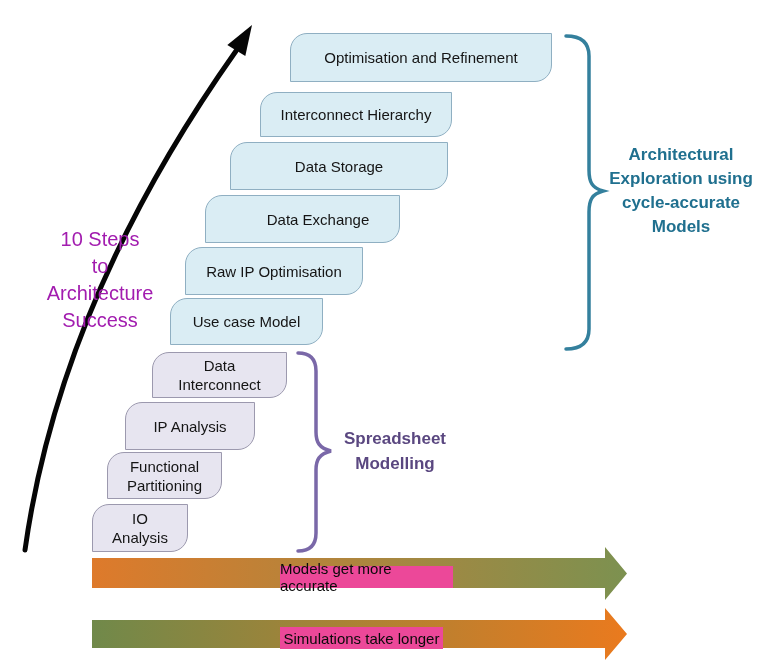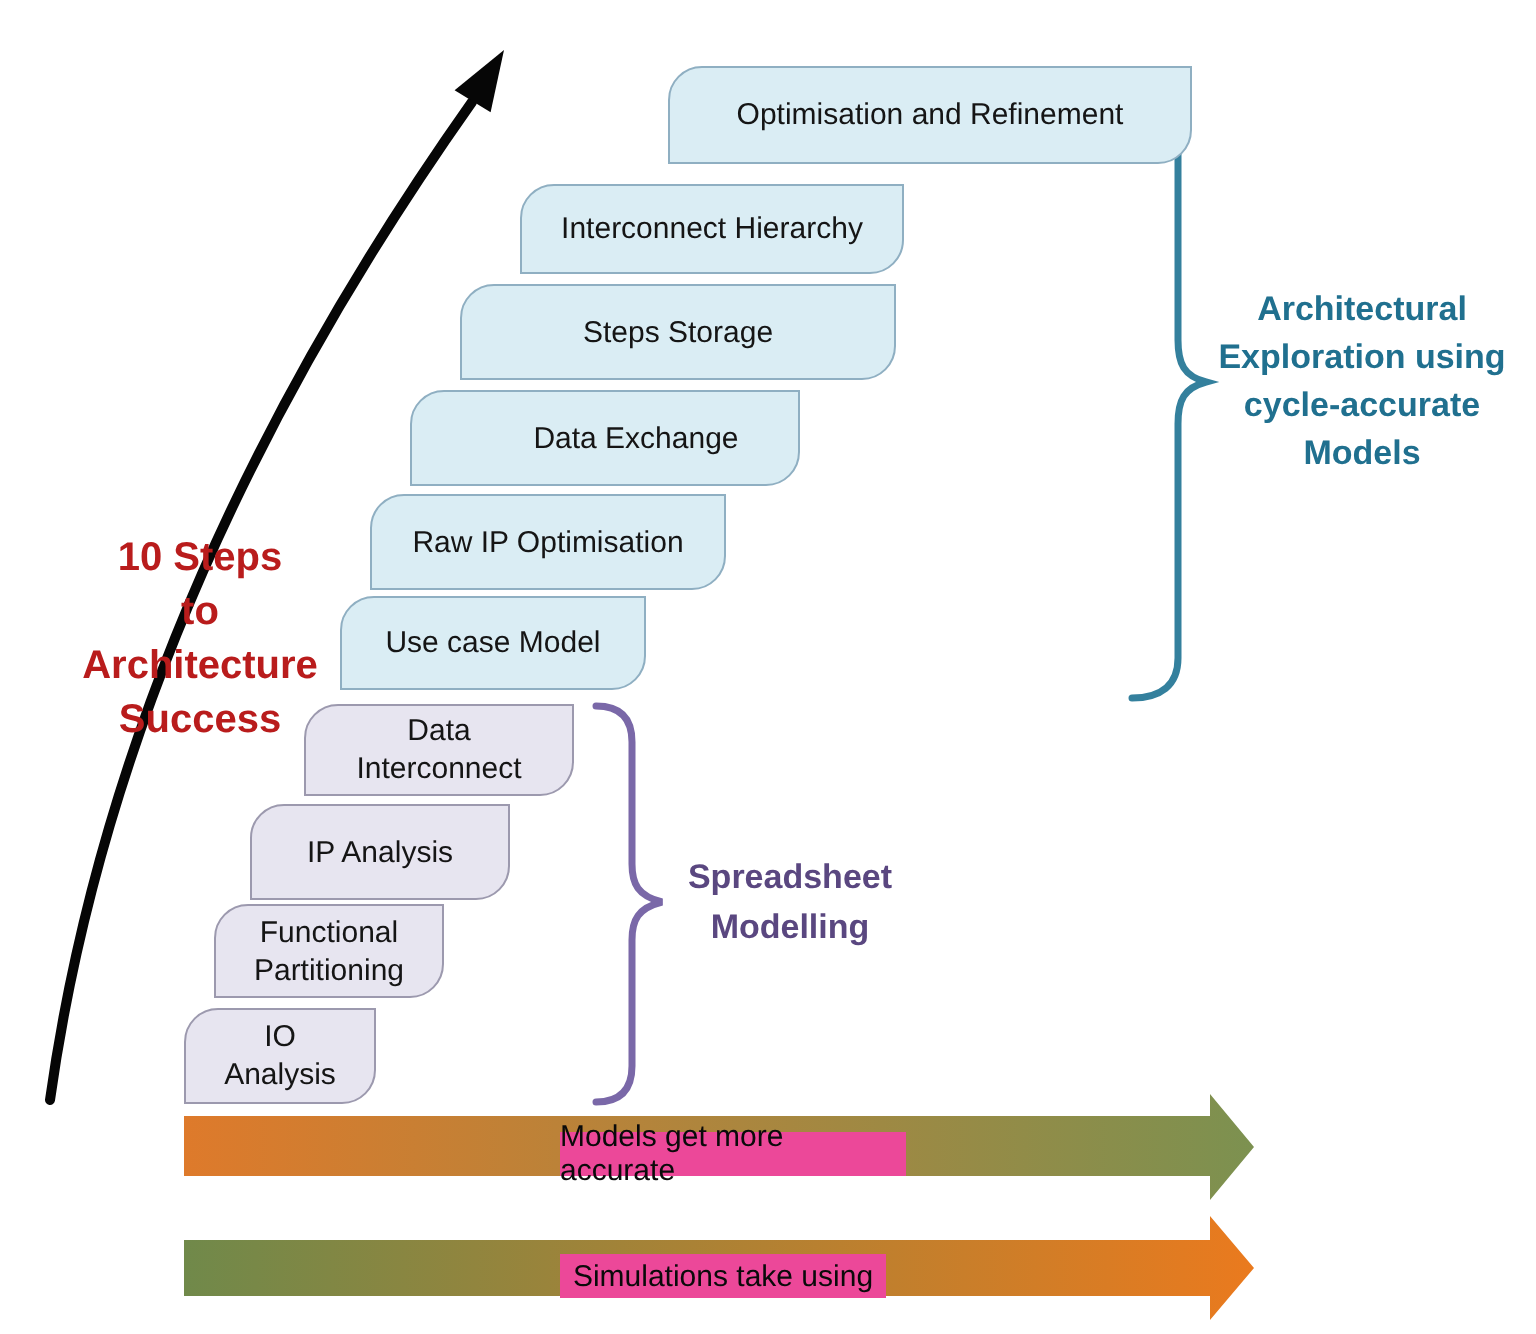--- a/index.html
+++ b/index.html
@@ -14,22 +14,22 @@
     text-align:center;white-space:pre-line;
     font-size:15px;line-height:19px;color:#151515;
     border-radius:17px 0 17px 0;
     box-sizing:border-box;
     border:1.4px solid #999;
   }
   .step.cycle{background:var(--cycle-fill);border-color:var(--cycle-border);}
   .step.spread{background:var(--spreadsheet-fill);border-color:var(--spreadsheet-border);}
   .title-text{
     position:absolute;left:25px;top:226px;width:150px;
-    text-align:center;font-size:20px;font-weight:bold;color:#b91c1c;
-    line-height:27px;white-space:pre-line;margin-top:40px;
+    text-align:center;font-size:20px;font-weight:normal;color:#a21caf;
+    line-height:27px;white-space:pre-line;
   }
   .brace-label{
     position:absolute;text-align:center;font-weight:bold;white-space:pre-line;
   }
   .brace-label.teal{left:591px;top:143px;width:180px;font-size:17px;line-height:24px;color:var(--teal-text);}
   .brace-label.purple{left:320px;top:426px;width:150px;font-size:17px;line-height:25px;color:var(--purple-text);}
   .arrow-label{
     position:absolute;background:#ec4899;color:#0a0a0a;
     display:flex;align-items:center;justify-content:center;
     font-size:15px;
@@ -68,37 +68,37 @@
     <polygon points="92,558 605,558 605,547 627,573.5 605,600 605,588 92,588" fill="url(#grad0)"></polygon>
 
     <polygon points="92,620 605,620 605,608 627,634 605,660 605,648 92,648" fill="url(#grad1)"></polygon>
   </svg>
 
   <div class="title-text">10 Steps
 to
 Architecture
 Success</div>
 
-  <div class="step cycle" style="left:290px;top:33px;width:262px;height:49px;margin-left:44px;">Optimisation and Refinement</div>
+  <div class="step cycle" style="left:290px;top:33px;width:262px;height:49px;">Optimisation and Refinement</div>
   <div class="step cycle" style="left:260px;top:92px;width:192px;height:45px;">Interconnect Hierarchy</div>
-  <div class="step cycle" style="left:230px;top:142px;width:218px;height:48px;">Steps Storage</div>
+  <div class="step cycle" style="left:230px;top:142px;width:218px;height:48px;">Data Storage</div>
   <div class="step cycle" style="left:205px;top:195px;width:195px;height:48px;padding-left:31px;">Data Exchange</div>
   <div class="step cycle" style="left:185px;top:247px;width:178px;height:48px;">Raw IP Optimisation</div>
   <div class="step cycle" style="left:170px;top:298px;width:153px;height:47px;">Use case Model</div>
   <div class="step spread" style="left:152px;top:352px;width:135px;height:46px;">Data
 Interconnect</div>
   <div class="step spread" style="left:125px;top:402px;width:130px;height:48px;">IP Analysis</div>
   <div class="step spread" style="left:107px;top:452px;width:115px;height:47px;">Functional
 Partitioning</div>
   <div class="step spread" style="left:92px;top:504px;width:96px;height:48px;">IO
 Analysis</div>
 
   <div class="brace-label teal">Architectural
 Exploration using
 cycle-accurate
 Models</div>
   <div class="brace-label purple">Spreadsheet
 Modelling</div>
 
   <div class="arrow-label a0">Models get more accurate</div>
-  <div class="arrow-label a1">Simulations take using</div>
+  <div class="arrow-label a1">Simulations take longer</div>
 
 </div>
 
 </body></html>

